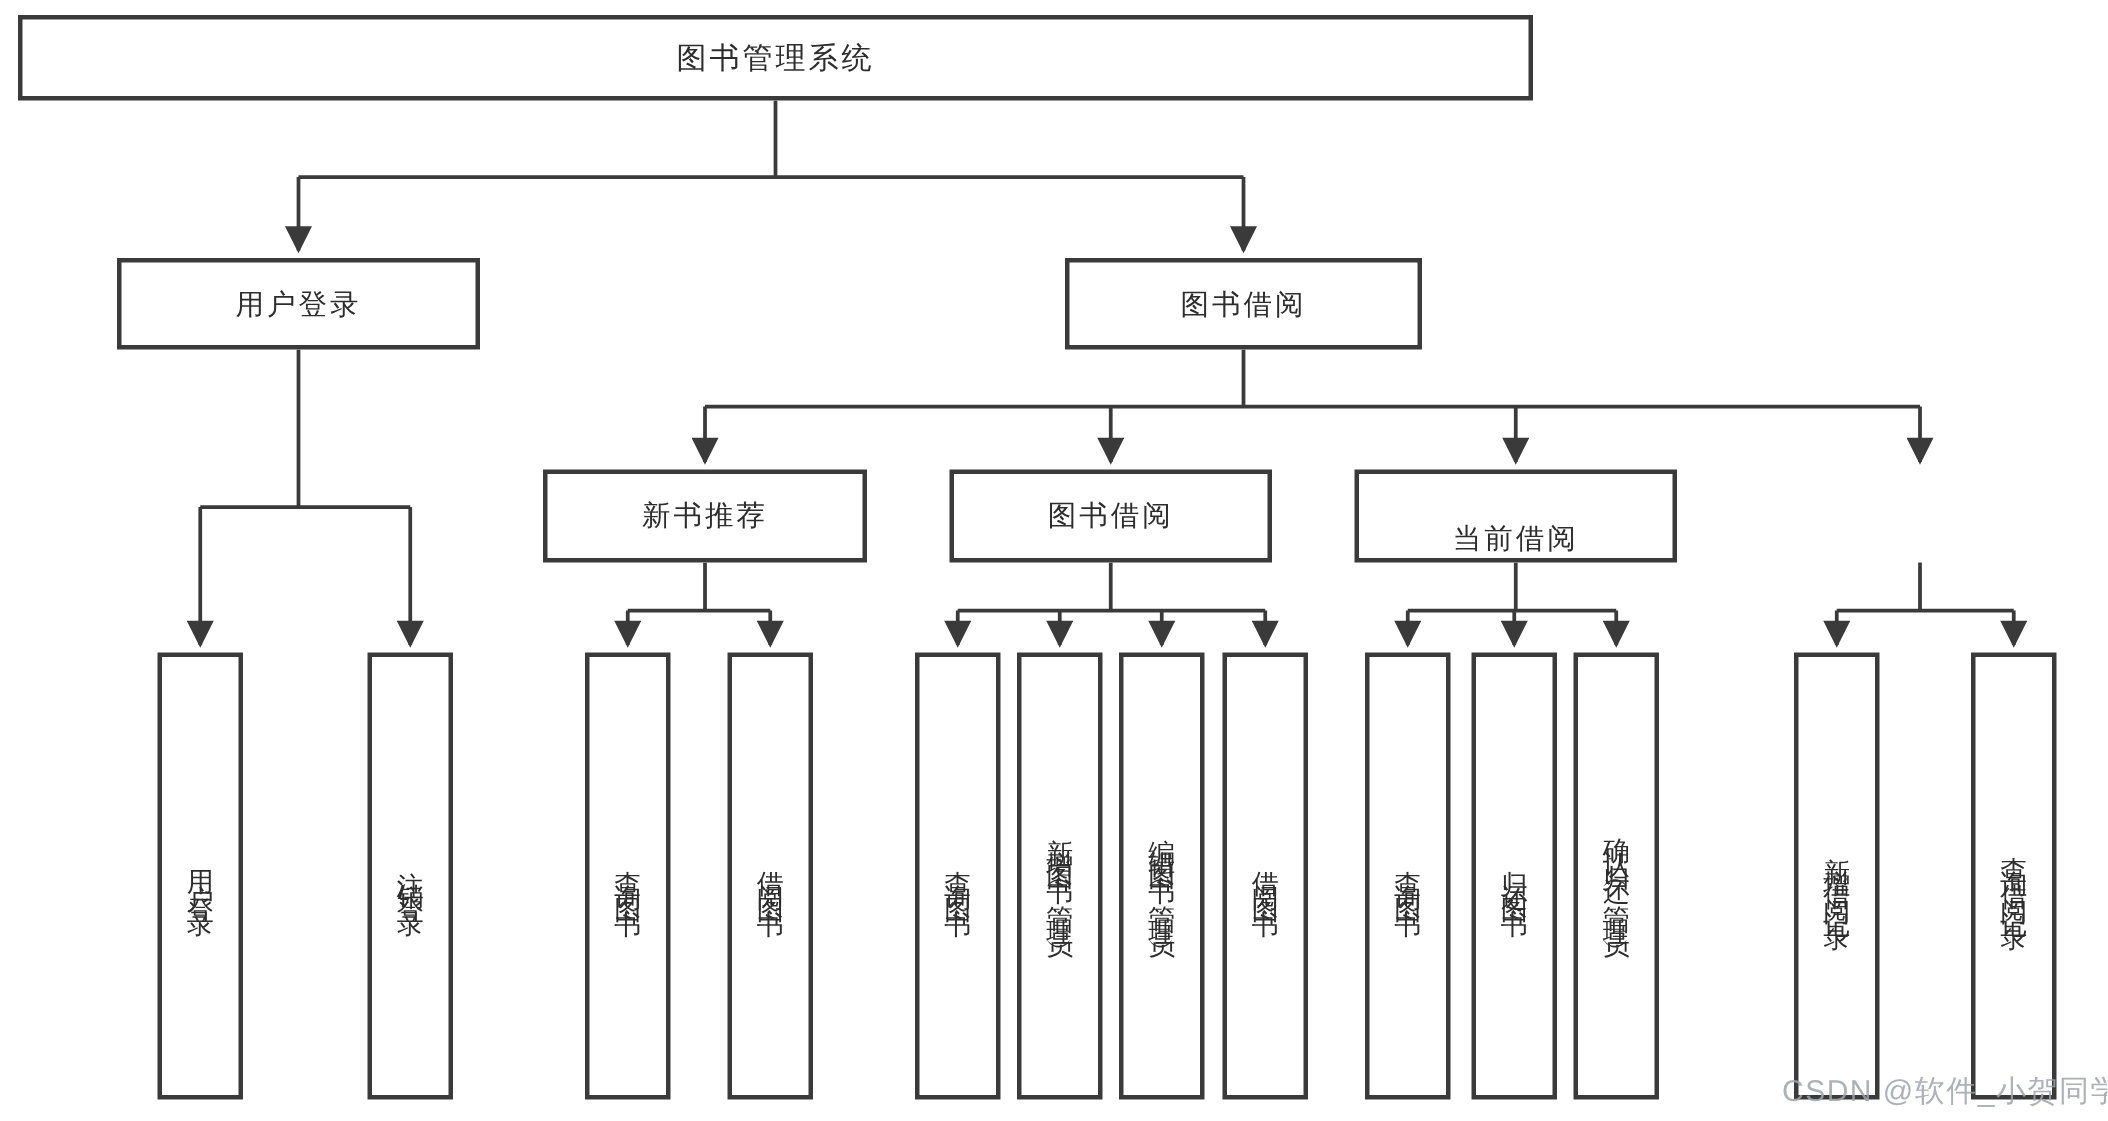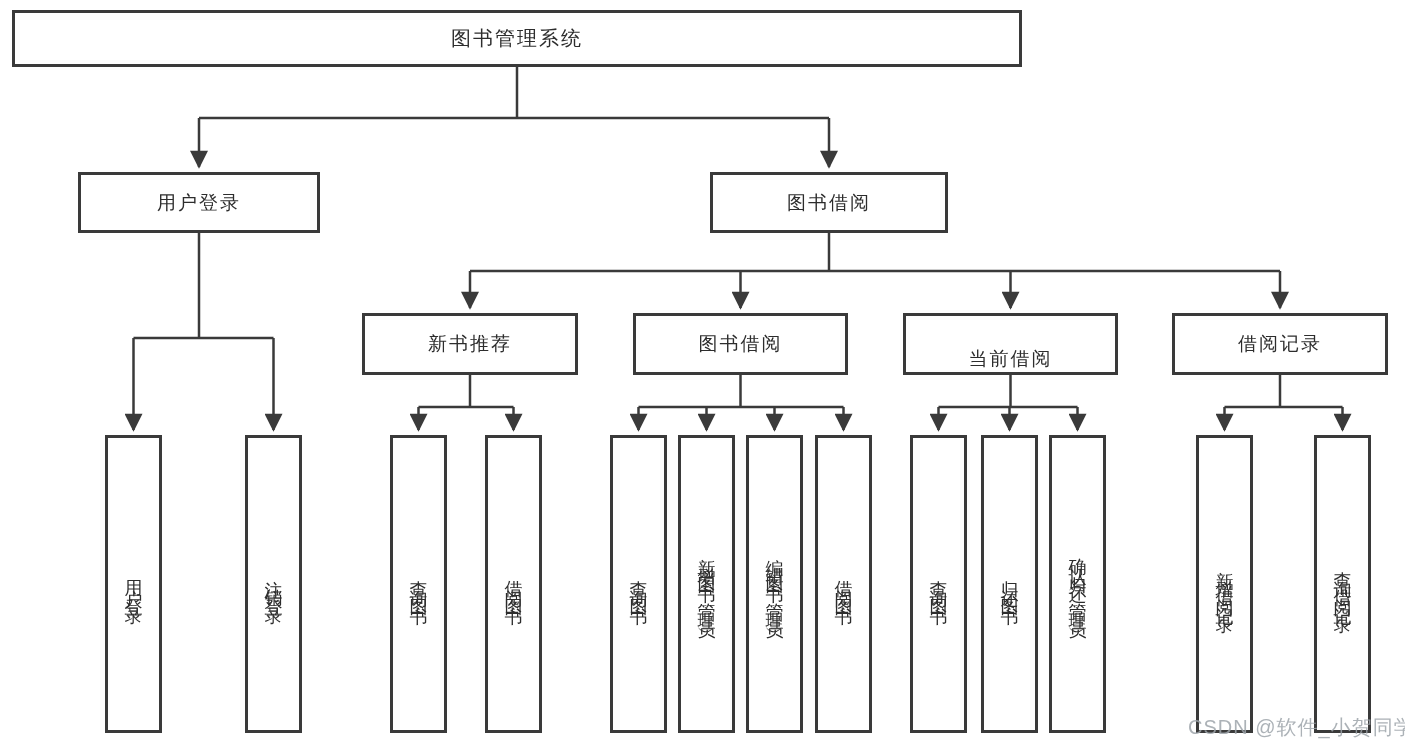--- a/index.html
+++ b/index.html
@@ -132,23 +132,20 @@
 
   <div class="node hnode" style="left:362px; top:313px; width:216px; height:62px;">
     <span>新书推荐</span>
   </div>
   <div class="node hnode" style="left:633px; top:313px; width:215px; height:62px;">
     <span>图书借阅</span>
   </div>
   <div class="node hnode" style="left:903px; top:313px; width:215px; height:62px;align-items:flex-end;">
     <span>当前借阅</span>
   </div>
-  <div class="node hnode" style="left:1172px; top:313px; width:216px; height:62px;">
-    <span>借阅记录</span>
-  </div>
 
   <div class="node vnode" style="left:105px; top:435px;">
     <span class="vtext">用户登录</span>
   </div>
   <div class="node vnode" style="left:245px; top:435px;">
     <span class="vtext">注销登录</span>
   </div>
 
   <div class="node vnode" style="left:390px; top:435px;">
     <span class="vtext">查询图书</span>

